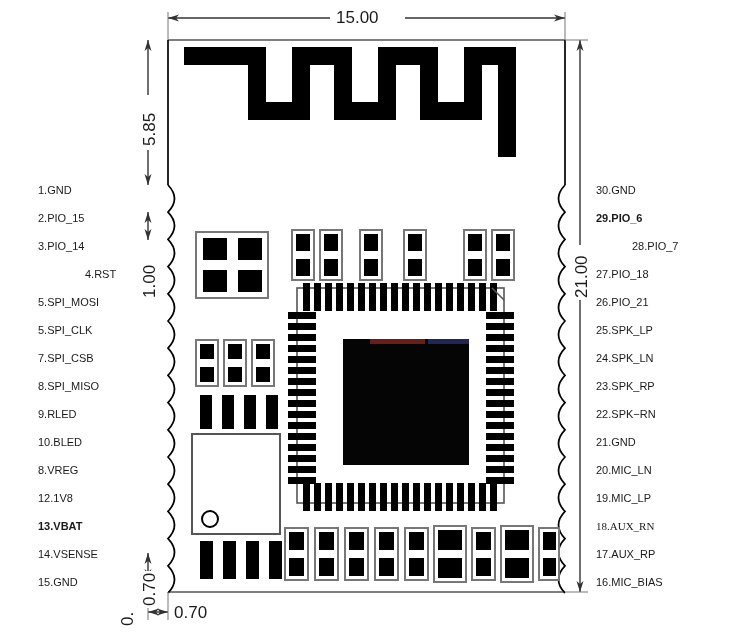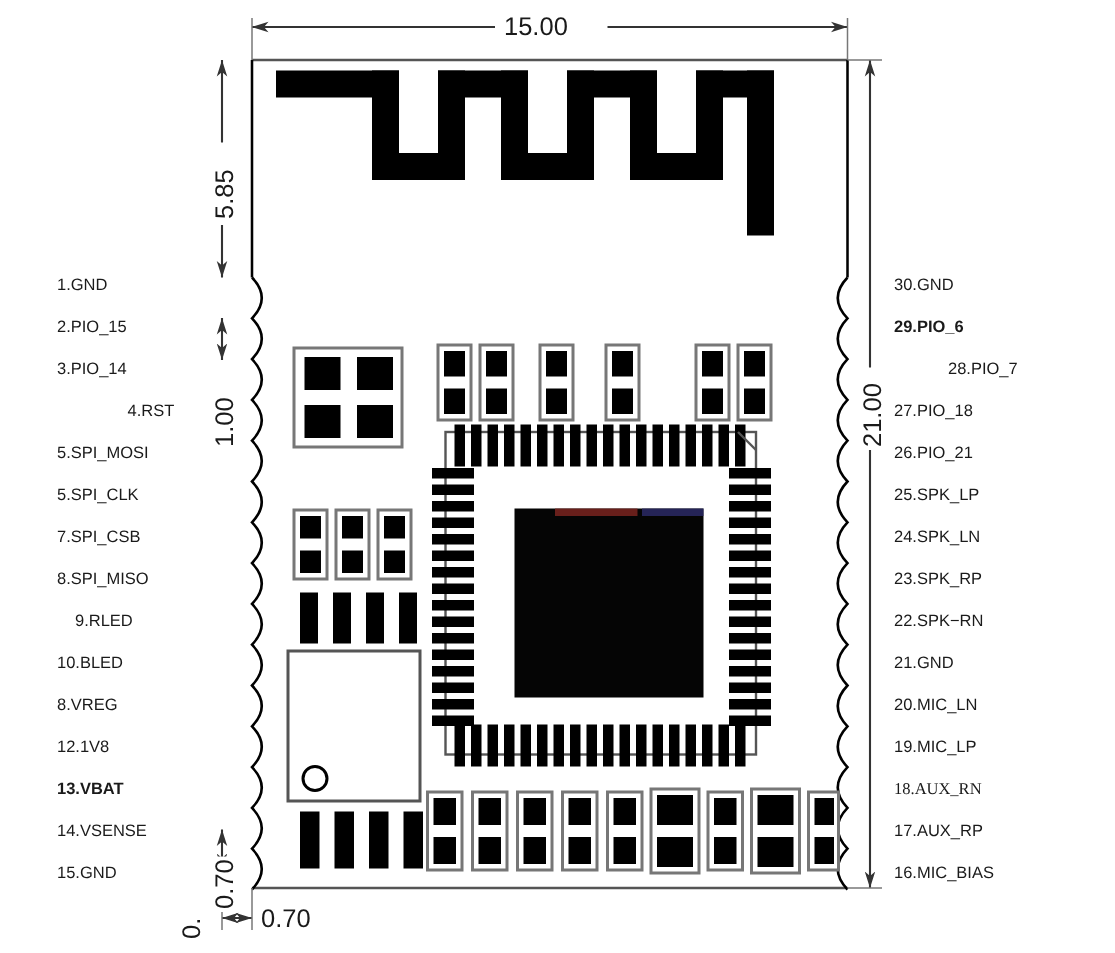--- a/index.html
+++ b/index.html
@@ -328,21 +328,21 @@
   <div class="dimtext vert" style="left:118px;top:628px;transform:rotate(-90deg);">0.</div>
 
   <div class="pinlabel left" style="left:38px;top:182px;">1.GND</div>
   <div class="pinlabel left" style="left:38px;top:210px;">2.PIO_15</div>
   <div class="pinlabel left" style="left:38px;top:238px;">3.PIO_14</div>
   <div class="pinlabel left" style="left:38px;top:266px;margin-left:47px;">4.RST</div>
   <div class="pinlabel left" style="left:38px;top:294px;">5.SPI_MOSI</div>
   <div class="pinlabel left" style="left:38px;top:322px;">5.SPI_CLK</div>
   <div class="pinlabel left" style="left:38px;top:350px;">7.SPI_CSB</div>
   <div class="pinlabel left" style="left:38px;top:378px;">8.SPI_MISO</div>
-  <div class="pinlabel left" style="left:38px;top:406px;margin-left:12px;">9.RLED</div>
+  <div class="pinlabel left" style="left:38px;top:406px;">9.RLED</div>
   <div class="pinlabel left" style="left:38px;top:434px;">10.BLED</div>
   <div class="pinlabel left" style="left:38px;top:462px;">8.VREG</div>
   <div class="pinlabel left" style="left:38px;top:490px;">12.1V8</div>
   <div class="pinlabel left" style="left:38px;top:518px;font-weight:bold;">13.VBAT</div>
   <div class="pinlabel left" style="left:38px;top:546px;">14.VSENSE</div>
   <div class="pinlabel left" style="left:38px;top:574px;">15.GND</div>
 
   <div class="pinlabel right" style="left:596px;top:182px;">30.GND</div>
   <div class="pinlabel right" style="left:596px;top:210px;font-weight:bold;">29.PIO_6</div>
   <div class="pinlabel right" style="left:596px;top:238px;margin-left:36px;">28.PIO_7</div>

